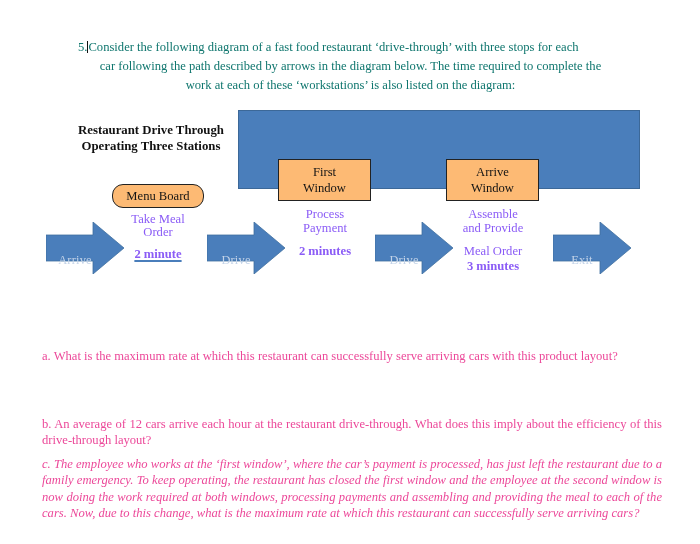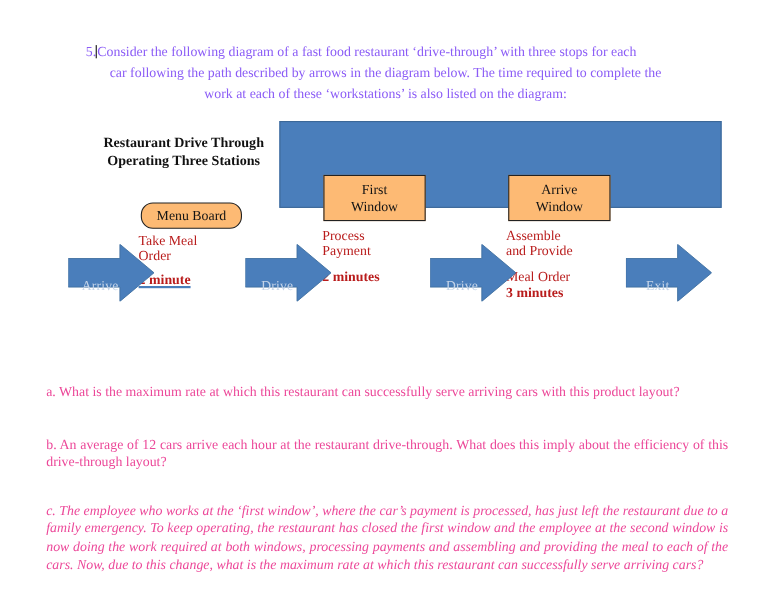--- a/index.html
+++ b/index.html
@@ -19,41 +19,40 @@
 
   
   #question-stem {
     position: absolute;
     left: 78px;
     top: 38px;
     width: 545px;
     font-size: 12.6px;
     line-height: 19px;
     text-align: center;
-    color: #8b5cf6;
+    color: #0f766e;
   }
   #question-stem .stem-line { display: block; }
   #question-stem .stem-line.l1 { text-align: left; text-indent: 0; }
   .caret {
     display: inline-block;
     width: 1px;
     height: 12px;
     background: #111;
     vertical-align: -2px;
     margin: 0 0 0 0px;
   }
 
   
   #diagram {
     position: absolute;
     left: 0;
     top: 100px;
     width: 636px;
     height: 205px;
-    margin-left: 16px;
   }
 
   .blue-band {
     position: absolute;
     left: 238px;
     top: 10px;
     width: 402px;
     height: 79px;
     background: #4a7ebb;
     border: 1px solid #3c6898;
@@ -103,23 +102,23 @@
   #box-second-window {
     left: 446px;
     top: 59px;
     width: 93px;
     height: 42px;
   }
 
   
   .station-caption {
     position: absolute;
-    text-align: left;
-    font-size: 12.6px;
-    color: #b91c1c;
+    text-align: center;
+    font-size: 12.6px;
+    color: #8b5cf6;
   }
   .station-caption .task {
     display: block;
     line-height: 14px;
   }
   .station-caption .task .sq { display: block; }
   .station-caption .time {
     display: block;
     font-weight: bold;
     margin-top: 9px;
@@ -178,21 +177,21 @@
   .sub-question {
     position: absolute;
     left: 42px;
     width: 620px;
     font-size: 12.6px;
     line-height: 16.4px;
     text-align: justify;
     color: #ec4899;
   }
   #sub-question-a { top: 348px; }
-  #sub-question-b { top: 396px; }
+  #sub-question-b { top: 416px; }
   #sub-question-c { top: 456px; font-style: italic; }
 </style>
 </head>
 <body>
 
 <div id="question-stem">
   <span class="stem-line l1"><span>5.</span><span class="caret"></span><span>Consider the following diagram of a fast food restaurant ‘drive-through’ with three stops for each</span></span>
   <span class="stem-line">car following the path described by arrows in the diagram below.  The time required to complete the</span>
   <span class="stem-line">work at each of these ‘workstations’ is also listed on the diagram:</span>
 </div>

